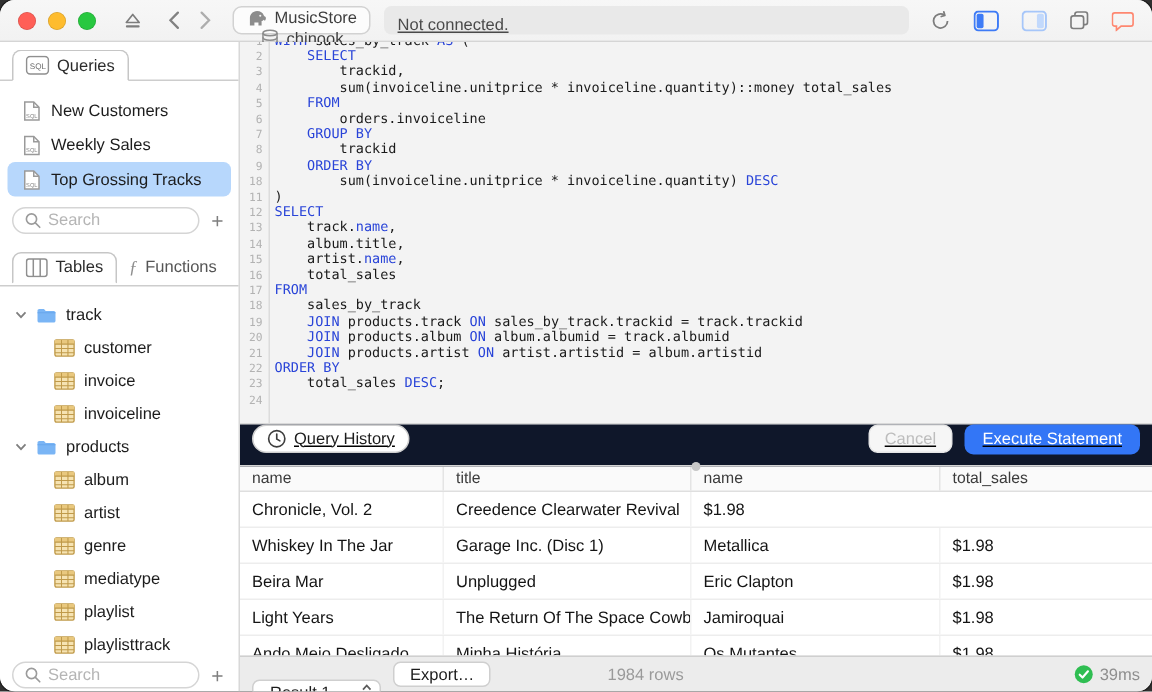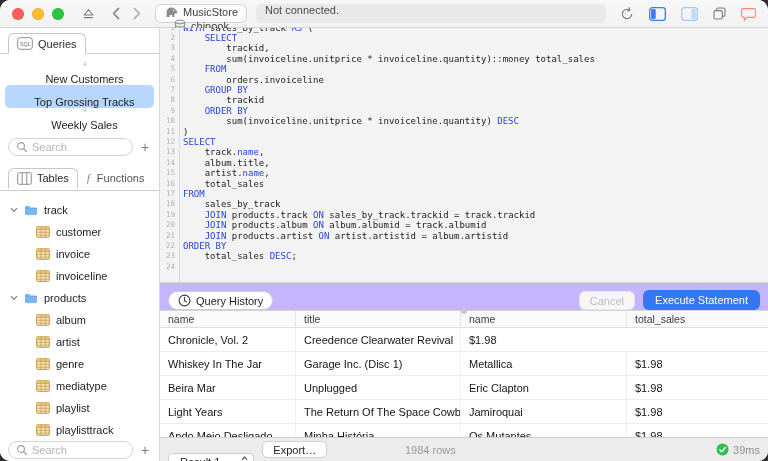--- a/index.html
+++ b/index.html
@@ -10,39 +10,39 @@
   
   .toolbar { height:28px; background:linear-gradient(#f7f7f7,#f2f2f2); border-bottom:1px solid #d5d5d5;
              display:flex; align-items:center; padding:0 10px; }
   .traffic { display:flex; gap:8px; margin-left:2px; }
   .light { width:12px; height:12px; border-radius:50%; box-shadow:inset 0 0 0 .5px rgba(0,0,0,.15); }
   .tb-ic { display:flex; align-items:center; justify-content:center; }
   .breadcrumb { display:flex; align-items:center; height:19px; border:1px solid #d2d2d2; border-radius:6px;
                 background:#fcfcfc; margin-left:14px;flex-direction:column; }
   .crumb { display:flex; align-items:center; gap:4px; padding:0 8px; font-size:11px; color:#3e3e3e; height:100%; }
   .statusfield { flex:1; height:19px; background:#e9e9e9; border-radius:5px; margin:0 14px 0 9px;
-                 display:flex; align-items:flex-start; padding:0 9px; font-size:11px; color:#4a4a4a; }
+                 display:flex; align-items:flex-end; padding:0 9px; font-size:11px; color:#4a4a4a;text-decoration:underline; }
   .tb-right { display:flex; align-items:center; gap:15px; margin-right:2px; }
 
   
   .main { display:flex; height:433px; }
   .sidebar { width:160px; border-right:1px solid #d8d8d8; background:#fff; display:flex; flex-direction:column; }
   .content { flex:1; min-width:0; display:flex; flex-direction:column; }
 
   
   .tabrow { height:26px; display:flex; align-items:flex-end; padding-left:8px; position:relative; flex:none; }
   .tabrow::after { content:""; position:absolute; left:0; right:0; bottom:0; height:1px; background:#cdcdcd; }
   .tab { position:relative; z-index:1; display:flex; align-items:center; gap:5px; background:#fff;
          border:1px solid #c6c6c6; border-bottom:1px solid #fff; border-radius:6px 6px 0 0;
          height:21px; padding:0 8px; font-size:11px; color:#2b2b2b; }
   .tab.plain { border:none; background:transparent; color:#555; z-index:0; }
   .fx { font-style:italic; font-size:12px; color:#8f8f8f; font-family:"Liberation Serif",serif; }
   .qlist { padding:8px 5px 0; flex:none; }
   .qitem { height:23px; display:flex; align-items:center; gap:7px; padding-left:10px; border-radius:5px;
-           font-size:11px; color:#1c1c1c;flex-direction:column; }
+           font-size:11px; color:#1c1c1c; }
   .qitem.sel { background:#b7d7fc; }
   .searchrow { display:flex; align-items:center; margin:7px 8px 0; gap:6px; flex:none; }
   .searchrow.bottom { margin:auto 8px 4px; }
   .pill { flex:1; height:18px; border:1px solid #d5d5d5; border-radius:9px; background:#fff;
           display:flex; align-items:center; gap:4px; padding:0 7px; }
   .ph { color:#b5b5b5; font-size:11px; }
   .plus { color:#7f7f7f; font-size:14px; width:12px; text-align:center; line-height:12px; }
   .tabrow.second { margin-top:9px;align-items:center; }
   .tree { padding-top:8px; overflow:hidden; flex:none; }
   .titem { height:22px; display:flex; align-items:center; gap:6px; font-size:11px; color:#1c1c1c; padding-left:10px; }
@@ -50,22 +50,22 @@
 
   
   .editor { height:255px; background:#f3f3f3; position:relative; overflow:hidden; border-bottom:1px solid #d9d9d9; }
   .gutterline { position:absolute; top:0; bottom:0; left:19px; width:1px; background:#dcdcdc; }
   .editor-scroll { position:absolute; top:-5.5px; left:0; display:flex; font-family:"DejaVu Sans Mono",monospace; }
   .gutter { width:19px; text-align:right; padding-right:4px; color:#b2b2b2; font-size:7.5px; line-height:10.4px; }
   .code { padding-left:4px; font-size:9px; line-height:10.4px; color:#1a1a1a; white-space:pre; }
   .kw { color:#2944d8; }
 
   
-  .actionsrow { height:28px; background:#c4b5fd; border-bottom:1px solid #d4d4d4; display:flex;
-                align-items:flex-end; padding:0 8px; gap:8px; position:relative; }
+  .actionsrow { height:28px; background:#0f172a; border-bottom:1px solid #d4d4d4; display:flex;
+                align-items:flex-start; padding:0 8px; gap:8px; position:relative;text-decoration:underline; }
   .btn { font-family:"Liberation Sans",sans-serif; cursor:default; }
   .btn-history { display:flex; align-items:center; gap:5px; height:19px; padding:0 9px;
                  border:1px solid #cfcfcf; border-radius:10px; background:#fff; font-size:11px; color:#1c1c1c; }
   .spacer { flex:1; }
   .btn-cancel { height:19px; padding:0 10px; border:1px solid #e6e6e6; border-radius:6px;
                 background:#f6f6f6; color:#bdbdbd; font-size:11px; }
   .btn-exec { height:20px; padding:0 12px; border:none; border-radius:6px; background:#3376f6;
               color:#fff; font-size:11px; }
   .splitdot { position:absolute; left:50%; bottom:-4px; margin-left:-3px; width:6px; height:6px;
               border-radius:50%; background:#c7c7c7; z-index:3; }
@@ -193,35 +193,35 @@
 
       <div class="qlist" id="queries-list">
           <div class="qitem">
             <svg width="12" height="14" viewBox="0 0 12 14">
               <path d="M1.5 1h6L11 4.5V13H1.5z" fill="#fff" stroke="#9a9a9a" stroke-width="1"></path>
               <path d="M7.5 1v3.5H11" fill="none" stroke="#9a9a9a" stroke-width="1"></path>
               <text x="2.4" y="11.6" font-size="3.8" fill="#8a8a8a" font-family="Liberation Sans,sans-serif">SQL</text>
             </svg>
             <span>New Customers</span>
           </div>
+          <div class="qitem">
+            <svg width="12" height="14" viewBox="0 0 12 14">
+              <path d="M1.5 1h6L11 4.5V13H1.5z" fill="#fff" stroke="#9a9a9a" stroke-width="1"></path>
+              <path d="M7.5 1v3.5H11" fill="none" stroke="#9a9a9a" stroke-width="1"></path>
+              <text x="2.4" y="11.6" font-size="3.8" fill="#8a8a8a" font-family="Liberation Sans,sans-serif">SQL</text>
+            </svg>
+            <span>Weekly Sales</span>
+          </div>
           <div class="qitem sel">
             <svg width="12" height="14" viewBox="0 0 12 14">
               <path d="M1.5 1h6L11 4.5V13H1.5z" fill="#fff" stroke="#9a9a9a" stroke-width="1"></path>
               <path d="M7.5 1v3.5H11" fill="none" stroke="#9a9a9a" stroke-width="1"></path>
               <text x="2.4" y="11.6" font-size="3.8" fill="#8a8a8a" font-family="Liberation Sans,sans-serif">SQL</text>
             </svg>
             <span>Top Grossing Tracks</span>
-          </div>
-          <div class="qitem">
-            <svg width="12" height="14" viewBox="0 0 12 14">
-              <path d="M1.5 1h6L11 4.5V13H1.5z" fill="#fff" stroke="#9a9a9a" stroke-width="1"></path>
-              <path d="M7.5 1v3.5H11" fill="none" stroke="#9a9a9a" stroke-width="1"></path>
-              <text x="2.4" y="11.6" font-size="3.8" fill="#8a8a8a" font-family="Liberation Sans,sans-serif">SQL</text>
-            </svg>
-            <span>Weekly Sales</span>
           </div>
         </div>
 
       <div class="searchrow">
         <div class="pill">
           <svg width="12" height="12" viewBox="0 0 12 12">
               <circle cx="5" cy="5" r="3.4" fill="none" stroke="#9b9b9b" stroke-width="1.1"></circle>
               <path d="M7.6 7.6l2.9 2.9" stroke="#9b9b9b" stroke-width="1.1" stroke-linecap="round"></path>
             </svg>
           <span class="ph">Search</span>

